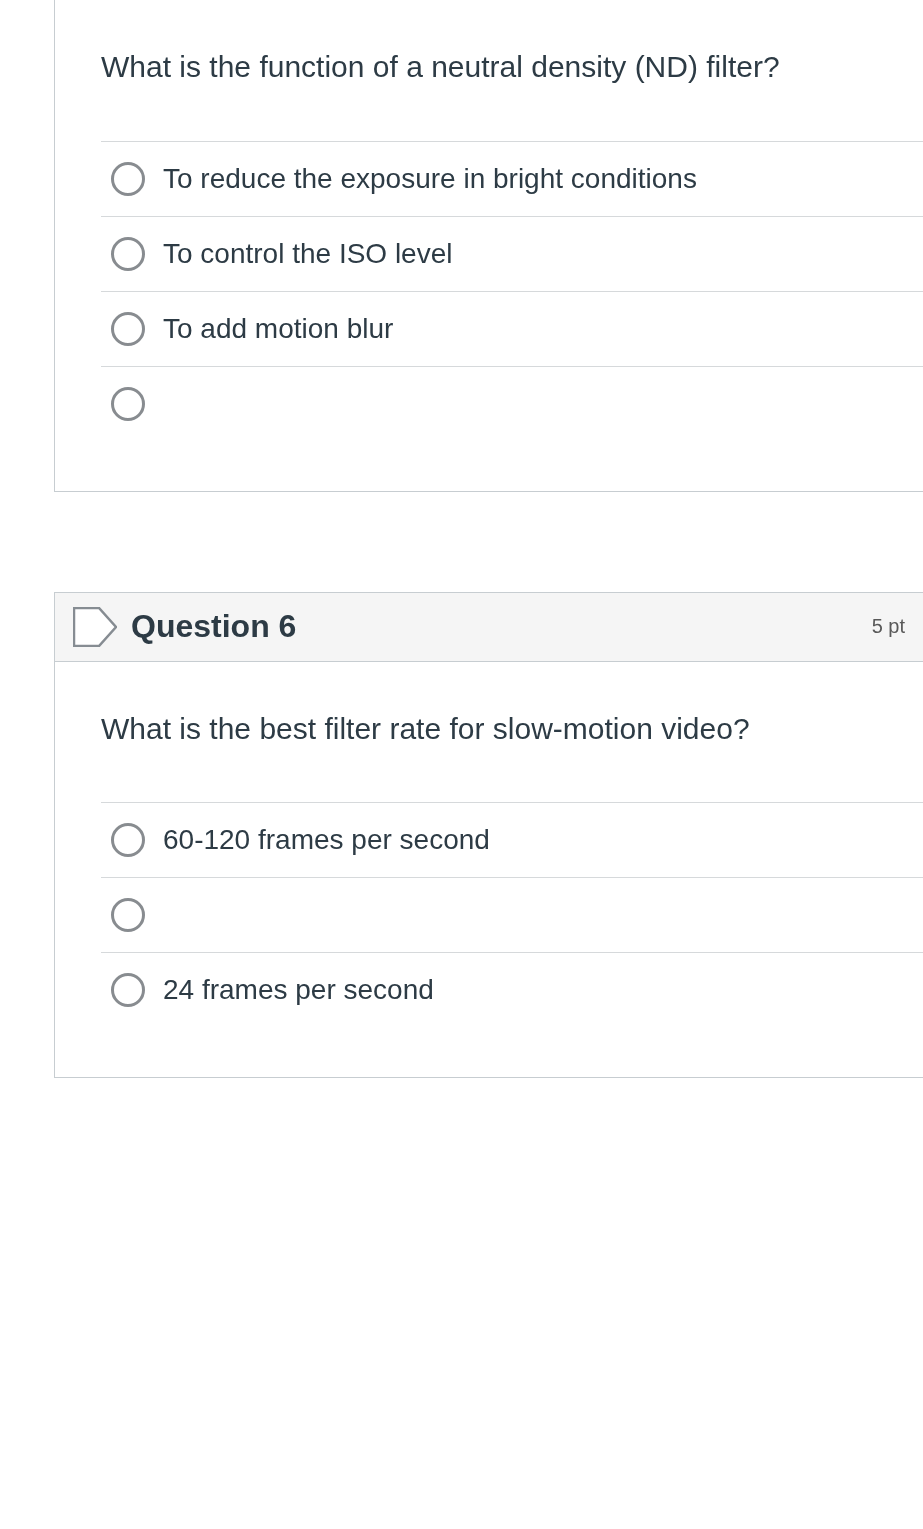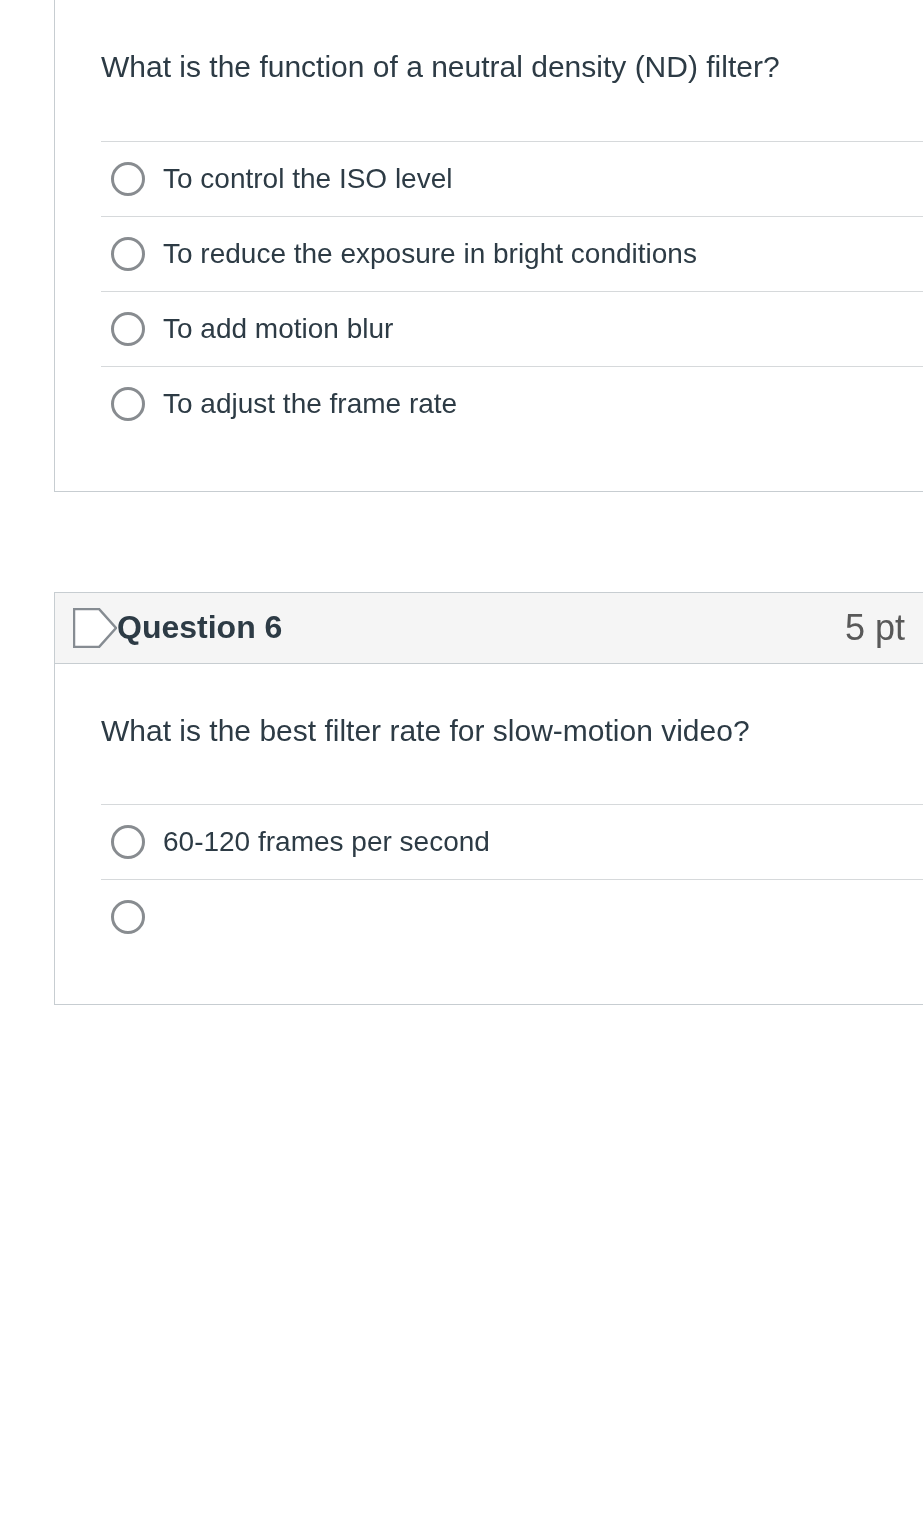--- a/index.html
+++ b/index.html
@@ -29,31 +29,32 @@
     display: flex;
     align-items: center;
     justify-content: space-between;
     background: #f5f5f5;
     border-bottom: 1px solid #c7cdd1;
     padding: 14px 18px;
   }
   .question-header-left {
     display: flex;
     align-items: center;
+    gap: 14px;
   }
   .tag-icon {
     flex-shrink: 0;
   }
   .question-number {
     font-size: 32px;
     font-weight: 600;
     color: #2d3b45;
   }
   .question-points {
-    font-size: 36px;
+    font-size: 20px;
     font-weight: 400;
     color: #595959;
   }
   .question-body {
     padding: 44px 0 50px 46px;
   }
   .question-text {
     font-size: 30px;
     font-weight: 400;
     color: #2d3b45;
@@ -93,33 +94,32 @@
 <body>
 
 <div class="page">
 
   <div class="question-card first">
     <div class="question-body">
       <p class="question-text">What is the function of a neutral density (ND) filter?</p>
       <div class="options">
         <label class="option-row">
           <span class="radio"></span>
-          <span class="option-label">To control the ISO level</span>
+          <span class="option-label">To reduce the exposure in bright conditions</span>
         </label>
         <label class="option-row">
           <span class="radio"></span>
-          <span class="option-label">To reduce the exposure in bright conditions</span>
+          <span class="option-label">To control the ISO level</span>
         </label>
         <label class="option-row">
           <span class="radio"></span>
           <span class="option-label">To add motion blur</span>
         </label>
         <label class="option-row">
           <span class="radio"></span>
-          <span class="option-label">To adjust the frame rate</span>
         </label>
       </div>
     </div>
   </div>
 
   <div class="question-card">
     <div class="question-header">
       <div class="question-header-left">
         <svg class="tag-icon" width="44" height="40" viewBox="0 0 44 40">
           <path d="M1 1 H26 L43 20 L26 39 H1 Z" fill="#ffffff" stroke="#868c92" stroke-width="2.5"></path>
@@ -131,17 +131,21 @@
     <div class="question-body">
       <p class="question-text">What is the best filter rate for slow-motion video?</p>
       <div class="options">
         <label class="option-row">
           <span class="radio"></span>
           <span class="option-label">60-120 frames per second</span>
         </label>
         <label class="option-row">
           <span class="radio"></span>
         </label>
+        <label class="option-row">
+          <span class="radio"></span>
+          <span class="option-label">24 frames per second</span>
+        </label>
       </div>
     </div>
   </div>
 
 </div>
 
 </body></html>

